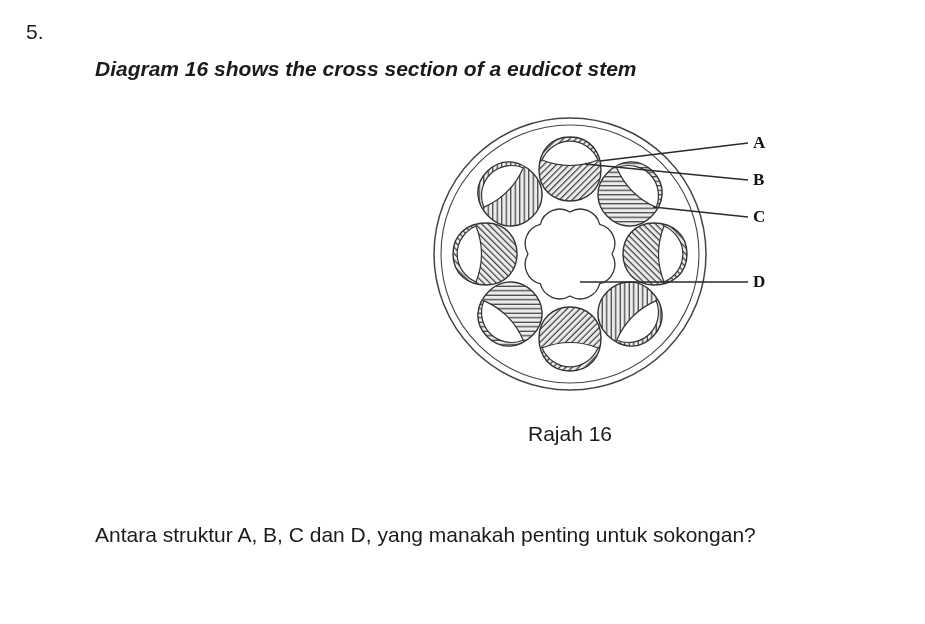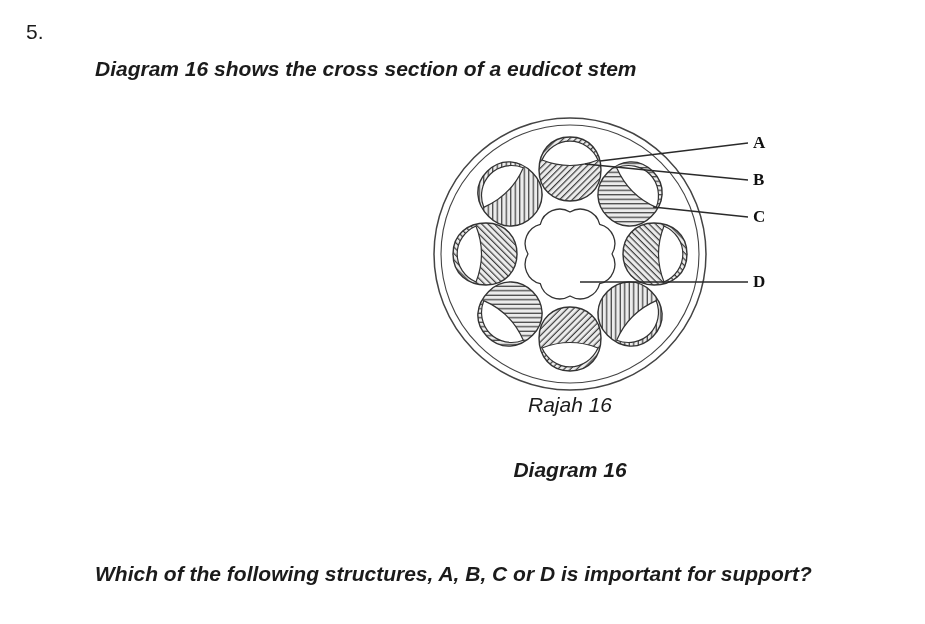--- a/index.html
+++ b/index.html
@@ -64,20 +64,19 @@
     <line x1="328" y1="77" x2="165" y2="61" stroke="#2a2a2a" stroke-width="1.3"></line>
     <line x1="328" y1="114" x2="233" y2="104" stroke="#2a2a2a" stroke-width="1.3"></line>
     <line x1="328" y1="179" x2="160" y2="179" stroke="#2a2a2a" stroke-width="1.3"></line>
 
     <text x="333" y="45">A</text>
     <text x="333" y="82">B</text>
     <text x="333" y="119">C</text>
     <text x="333" y="184">D</text>
   </svg>
 
-  <div class="abs caption" style="left:420px; top:393px;font-style:italic;">Rajah 16</div>
-
-  <div class="abs caption it" style="left:420px; top:458px;">Diagram 16</div>
+  <div class="abs caption" style="left:420px; top:422px;">Rajah 16</div>
 
 
-  <div class="abs it" style="left:95px; top:562px;">Which of the following structures, A, B, C or D is important for support?</div>
+  <div class="abs" style="left:95px; top:523px;">Antara struktur A, B, C dan D, yang manakah penting untuk sokongan?</div>
+
 
 </div>
 
 </body></html>

